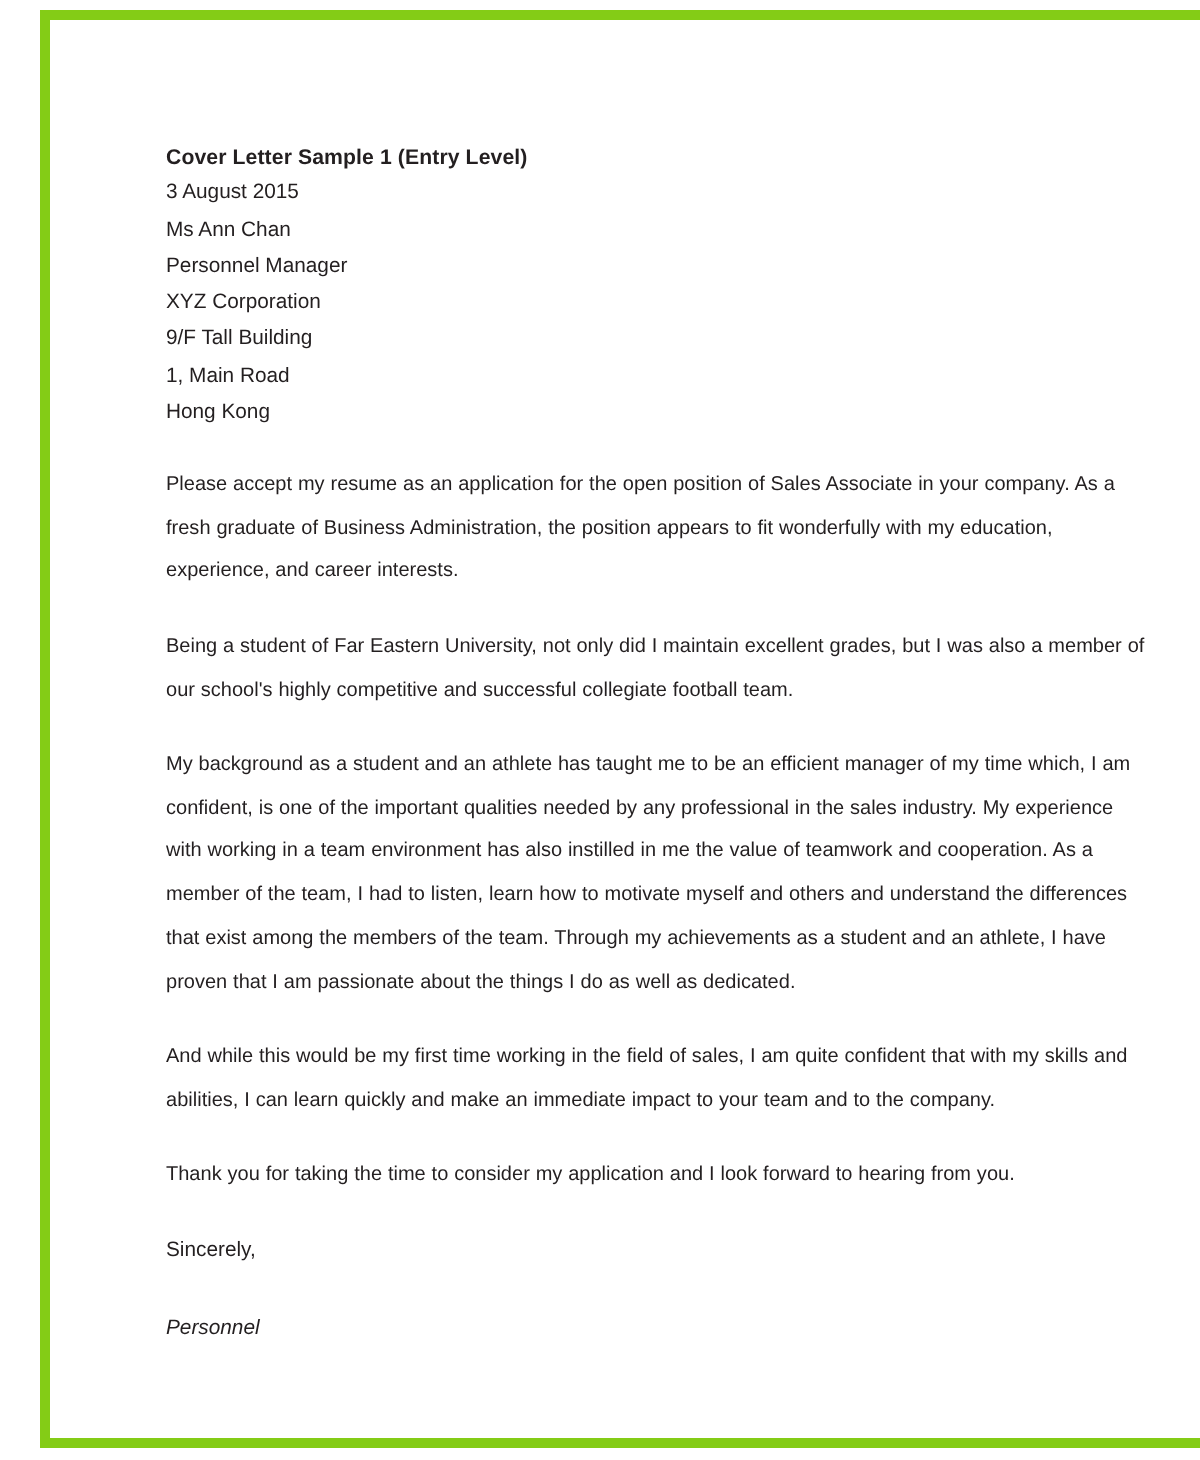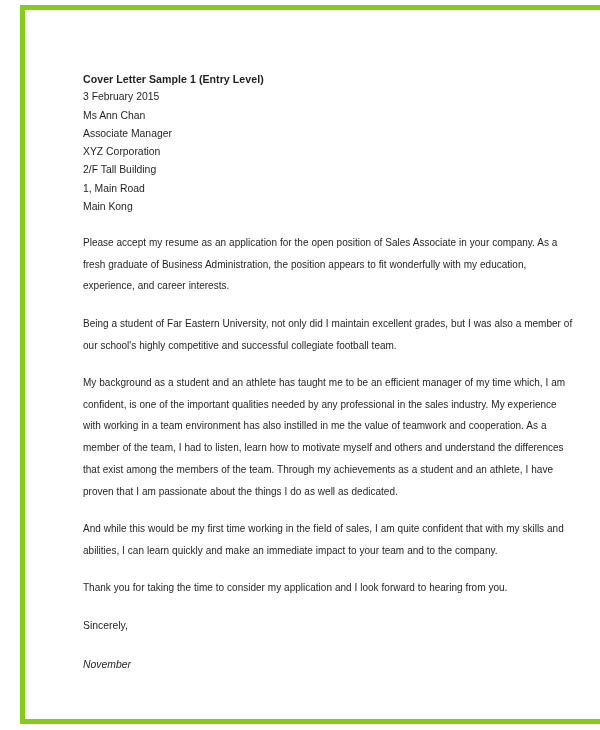--- a/index.html
+++ b/index.html
@@ -81,43 +81,43 @@
   }
 </style>
 </head>
 <body>
 
 <div id="page">
   <div id="letter">
 
     <div class="title">Cover Letter Sample 1 (Entry Level)</div>
 
-    <div class="addr-line">3 February 2015</div>
+    <div class="addr-line">3 August 2015</div>
 
     <div class="addr-line">Ms Ann Chan</div>
 
-    <div class="addr-line">Associate Manager</div>
+    <div class="addr-line">Personnel Manager</div>
 
     <div class="addr-line">XYZ Corporation</div>
 
-    <div class="addr-line">2/F Tall Building</div>
+    <div class="addr-line">9/F Tall Building</div>
 
     <div class="addr-line">1, Main Road</div>
 
-    <div class="addr-line">Main Kong</div>
+    <div class="addr-line">Hong Kong</div>
 
 
     <p class="para">Please accept my resume as an application for the open position of Sales Associate in your company. As a fresh graduate of Business Administration, the position appears to fit wonderfully with my education, experience, and career interests.</p>
 
     <p class="para">Being a student of Far Eastern University, not only did I maintain excellent grades, but I was also a member of our school's highly competitive and successful collegiate football team.</p>
 
     <p class="para">My background as a student and an athlete has taught me to be an efficient manager of my time which, I am confident, is one of the important qualities needed by any professional in the sales industry. My experience with working in a team environment has also instilled in me the value of teamwork and cooperation. As a member of the team, I had to listen, learn how to motivate myself and others and understand the differences that exist among the members of the team. Through my achievements as a student and an athlete, I have proven that I am passionate about the things I do as well as dedicated.</p>
 
     <p class="para">And while this would be my first time working in the field of sales, I am quite confident that with my skills and abilities, I can learn quickly and make an immediate impact to your team and to the company.</p>
 
     <p class="para">Thank you for taking the time to consider my application and I look forward to hearing from you.</p>
 
     <div class="closing">Sincerely,</div>
 
-    <div class="signature">November</div>
+    <div class="signature">Personnel</div>
 
   </div>
 </div>
 
 </body></html>

